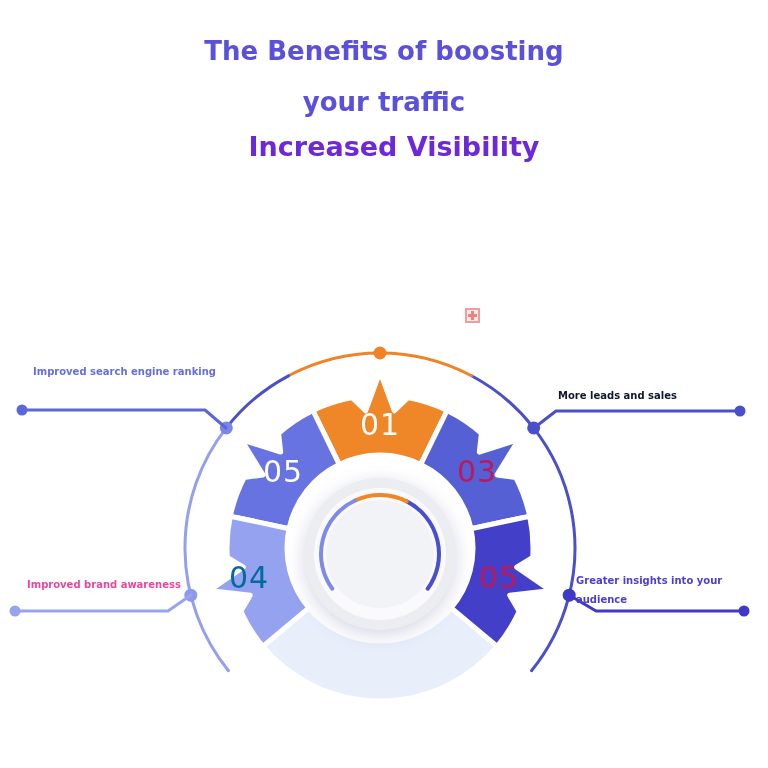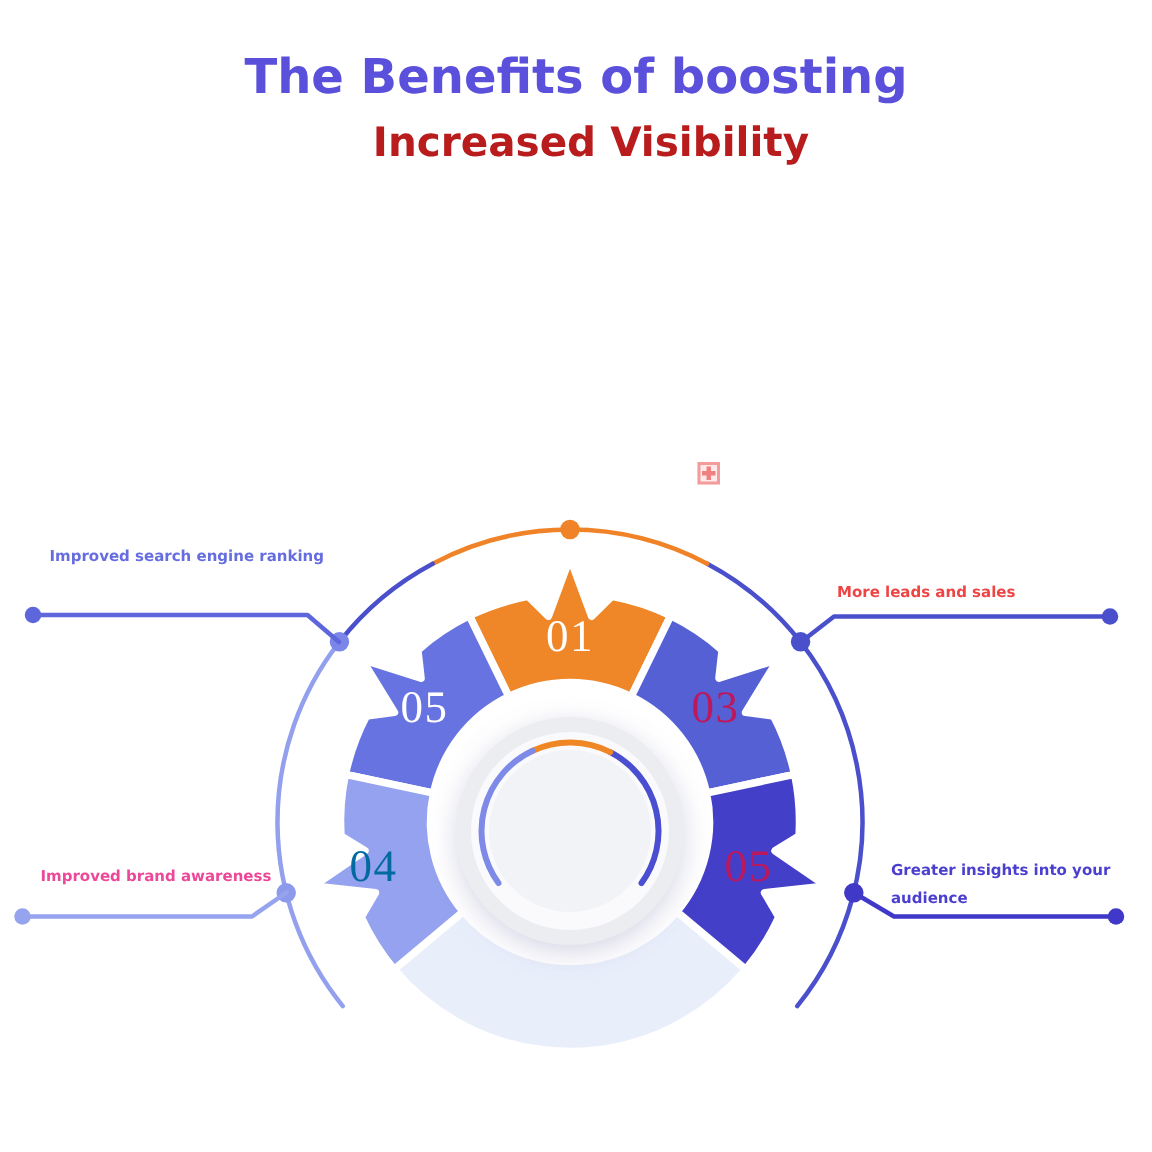--- a/index.html
+++ b/index.html
@@ -2,45 +2,46 @@
 <html><head>
 <meta charset="utf-8">
 <style>
   html,body{margin:0;padding:0;}
   body{
     width:768px;height:768px;position:relative;overflow:hidden;
     background:#ffffff;
     font-family:"DejaVu Sans","Liberation Sans",sans-serif;
   }
   .title-wrap{position:absolute;top:26px;left:0;right:0;text-align:center;z-index:3;}
-  .title-line{font-size:32px;font-weight:bold;line-height:51px;letter-spacing:0px;}
+  .title-line{font-size:26px;font-weight:bold;line-height:51px;letter-spacing:0px;}
   .subtitle{font-size:27px;font-weight:bold;line-height:32px;margin-top:3px;}
   #diagram-svg{position:absolute;left:0;top:0;z-index:1;}
   .seg-number{
     position:absolute;width:70px;height:34px;z-index:2;
     color:#ffffff;font-size:30px;font-weight:500;letter-spacing:1px;
-    text-align:center;line-height:34px;font-family:Liberation Serif, serif;
+    text-align:center;line-height:34px;
   }
   .callout{
     position:absolute;z-index:3;font-weight:bold;font-size:10px;line-height:19px;
   }
   .broken-img-icon{
     position:absolute;left:465px;top:308px;width:11px;height:11px;z-index:3;
     background:#fdeaea;border:2px solid #f49b9b;
   }
   .broken-img-icon .bar-h{position:absolute;left:1px;top:4px;width:9px;height:3px;background:#ef8181;}
   .broken-img-icon .bar-v{position:absolute;left:4px;top:1px;width:3px;height:9px;background:#ef8181;}
   .soft-shadow{filter:drop-shadow(0 5px 9px rgba(70,70,140,0.22));}
 </style>
 </head>
 <body>
 
 <div class="title-wrap">
   <div class="title-line" style="color: rgb(90, 80, 220);">The Benefits of boosting</div>
-  <div class="subtitle" style="color: #b91c1c; margin-left: 20px;">Increased Visibility</div>
+  <div class="title-line" style="color: rgb(90, 80, 220);">your traffic</div>
+  <div class="subtitle" style="color: #6d28d9; margin-left: 20px;">Increased Visibility</div>
 </div>
 
 <div class="broken-img-icon">
   <span class="bar-h"></span>
   <span class="bar-v"></span>
 </div>
 
 <svg id="diagram-svg" width="768" height="768" viewBox="0 0 768 768" xmlns="http://www.w3.org/2000/svg">
     <path d="M308.8 607.8L262.8 646.3A153 153 0 0 0 497.2 646.3L451.2 607.8A93 93 0 0 1 308.8 607.8Z" fill="#E9EEFB" stroke="#ffffff" stroke-width="5" stroke-linejoin="round"></path>
     <path d="M420.8 464.4L447.1 410.5A153 153 0 0 0 407.9 397.6L394.4 410.8L380 372L365.6 410.8L352.1 397.6A153 153 0 0 0 312.9 410.5L339.2 464.4A93 93 0 0 1 420.8 464.4Z" fill="#EF8728" stroke="#ffffff" stroke-width="5" stroke-linejoin="round"></path>
@@ -73,15 +74,15 @@
     <circle cx="380" cy="554" r="54" fill="#F2F3F6"></circle>
   </svg>
 
 <div class="seg-number" style="left: 345px; top: 408px; color: rgb(255, 255, 255);">01</div>
 <div class="seg-number" style="left: 248px; top: 455px; color: rgb(255, 255, 255);">05</div>
 <div class="seg-number" style="left: 442px; top: 455px; color: #be185d;">03</div>
 <div class="seg-number" style="left: 214px; top: 561px; color: #0369a1;">04</div>
 <div class="seg-number" style="left: 464px; top: 561px; color: #be185d;">05</div>
 
 <div class="callout" style="left: 33px; top: 362px; width: 212px; color: rgb(102, 110, 223);">Improved search engine ranking</div>
-<div class="callout" style="left: 558px; top: 386px; width: 200px; color: #ef4444;">More leads and sales</div>
-<div class="callout" style="left: 594px; top: 571px; width: 165px; color: rgb(75, 63, 208);">Greater insights into your audience</div>
+<div class="callout" style="left: 558px; top: 386px; width: 200px; color: #0f172a;">More leads and sales</div>
+<div class="callout" style="left: 576px; top: 571px; width: 165px; color: rgb(75, 63, 208);">Greater insights into your audience</div>
 <div class="callout" style="left: 27px; top: 575px; width: 160px; color: #ec4899;">Improved brand awareness</div>
 
 </body></html>

